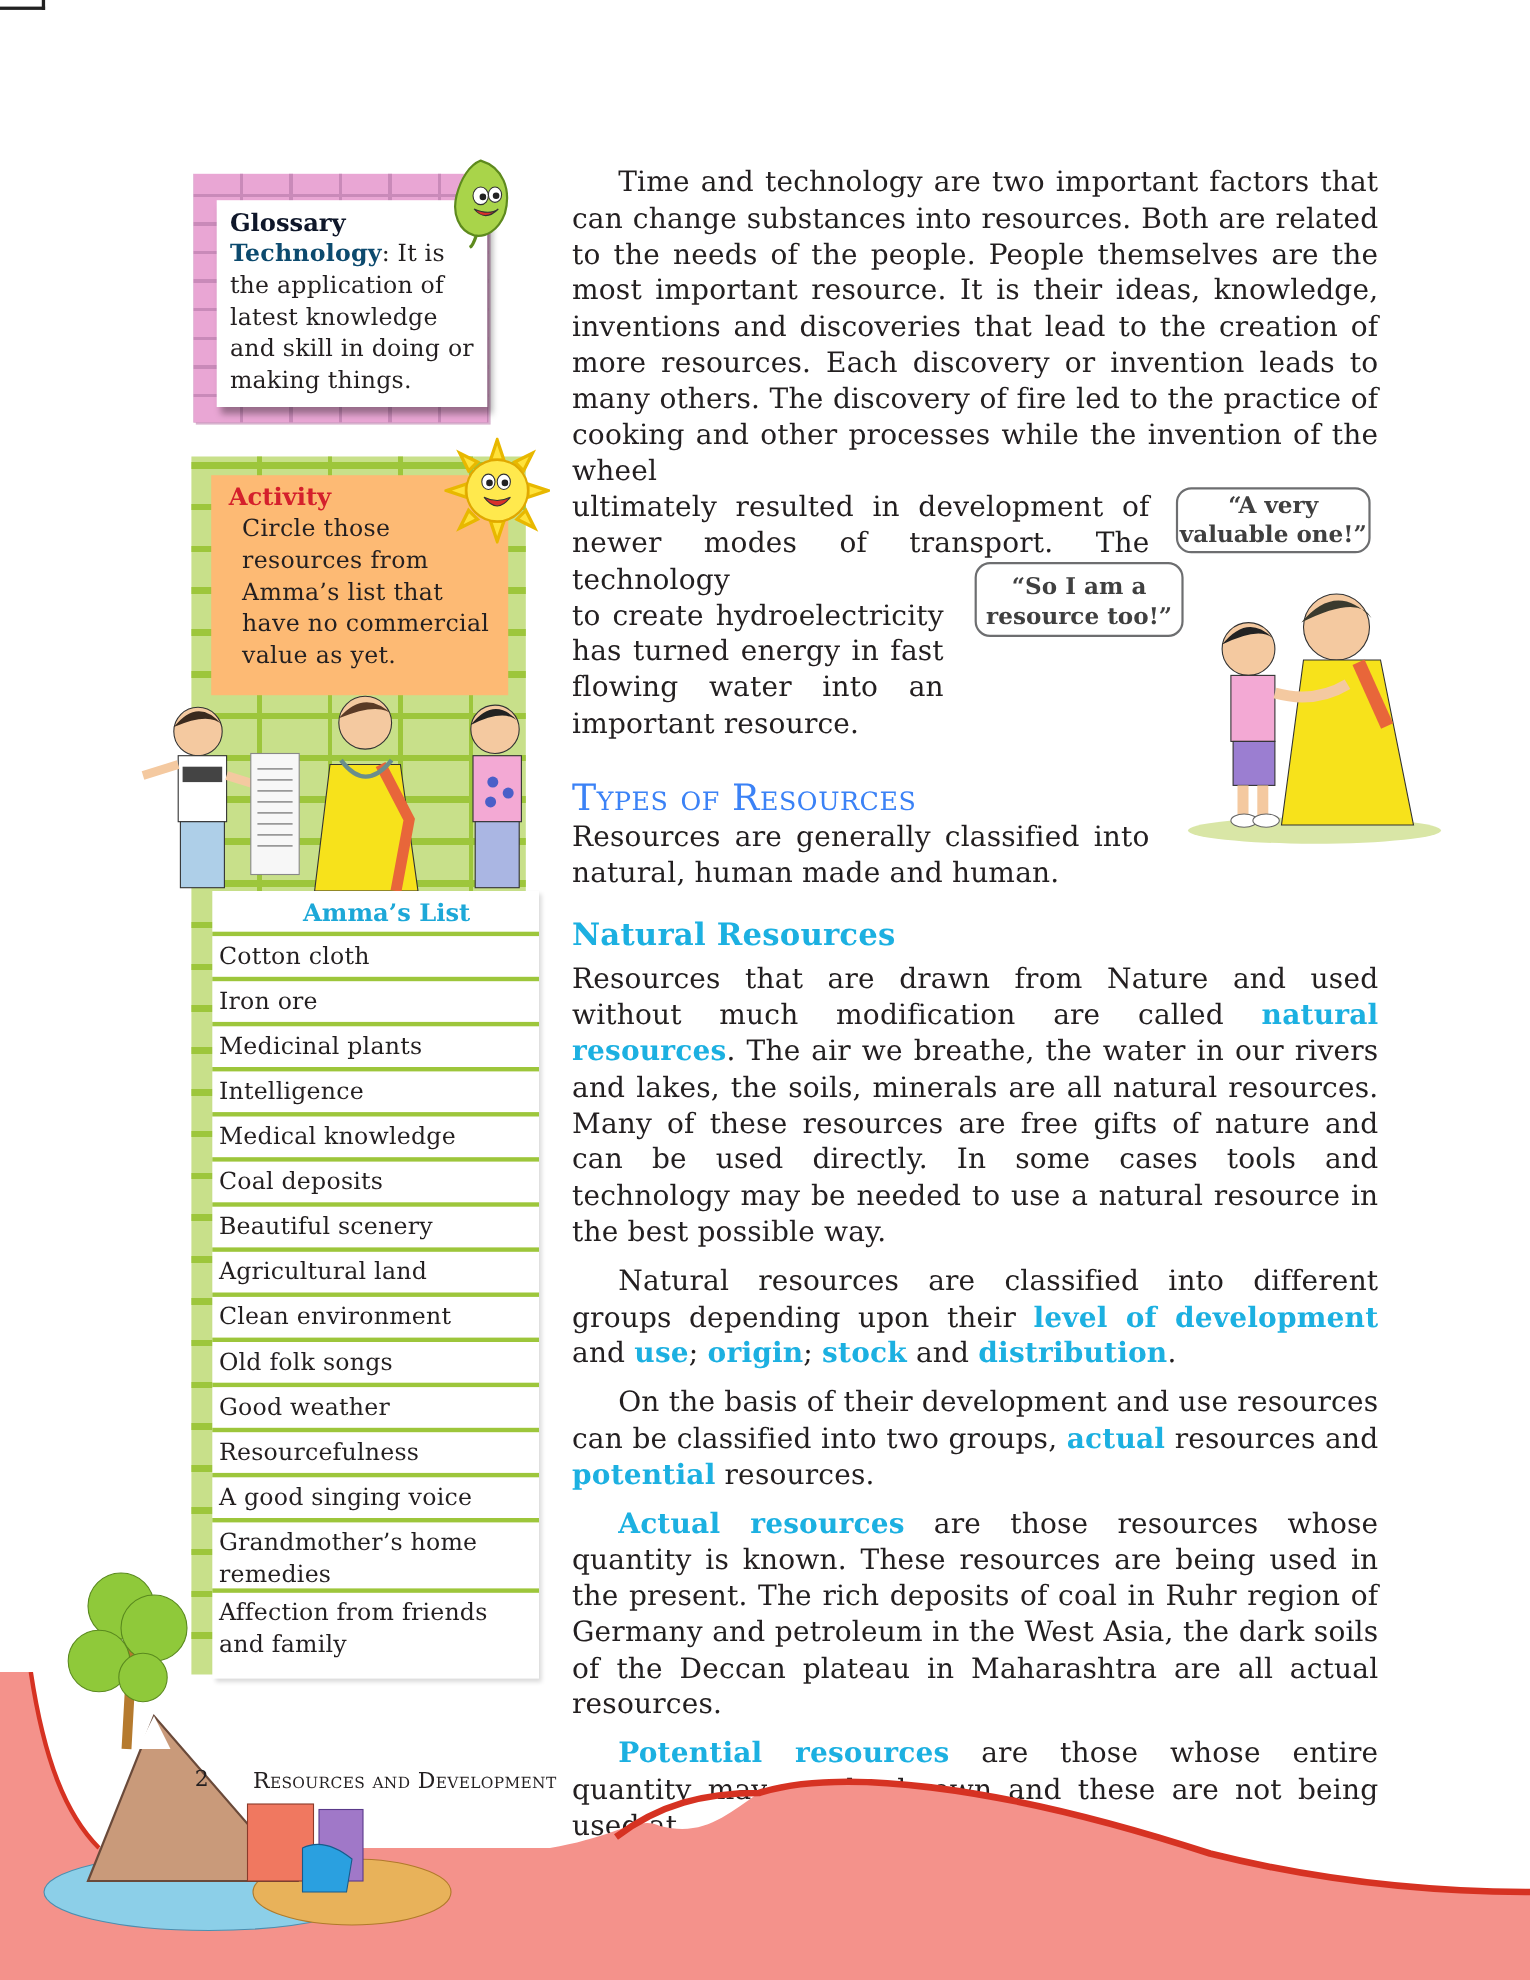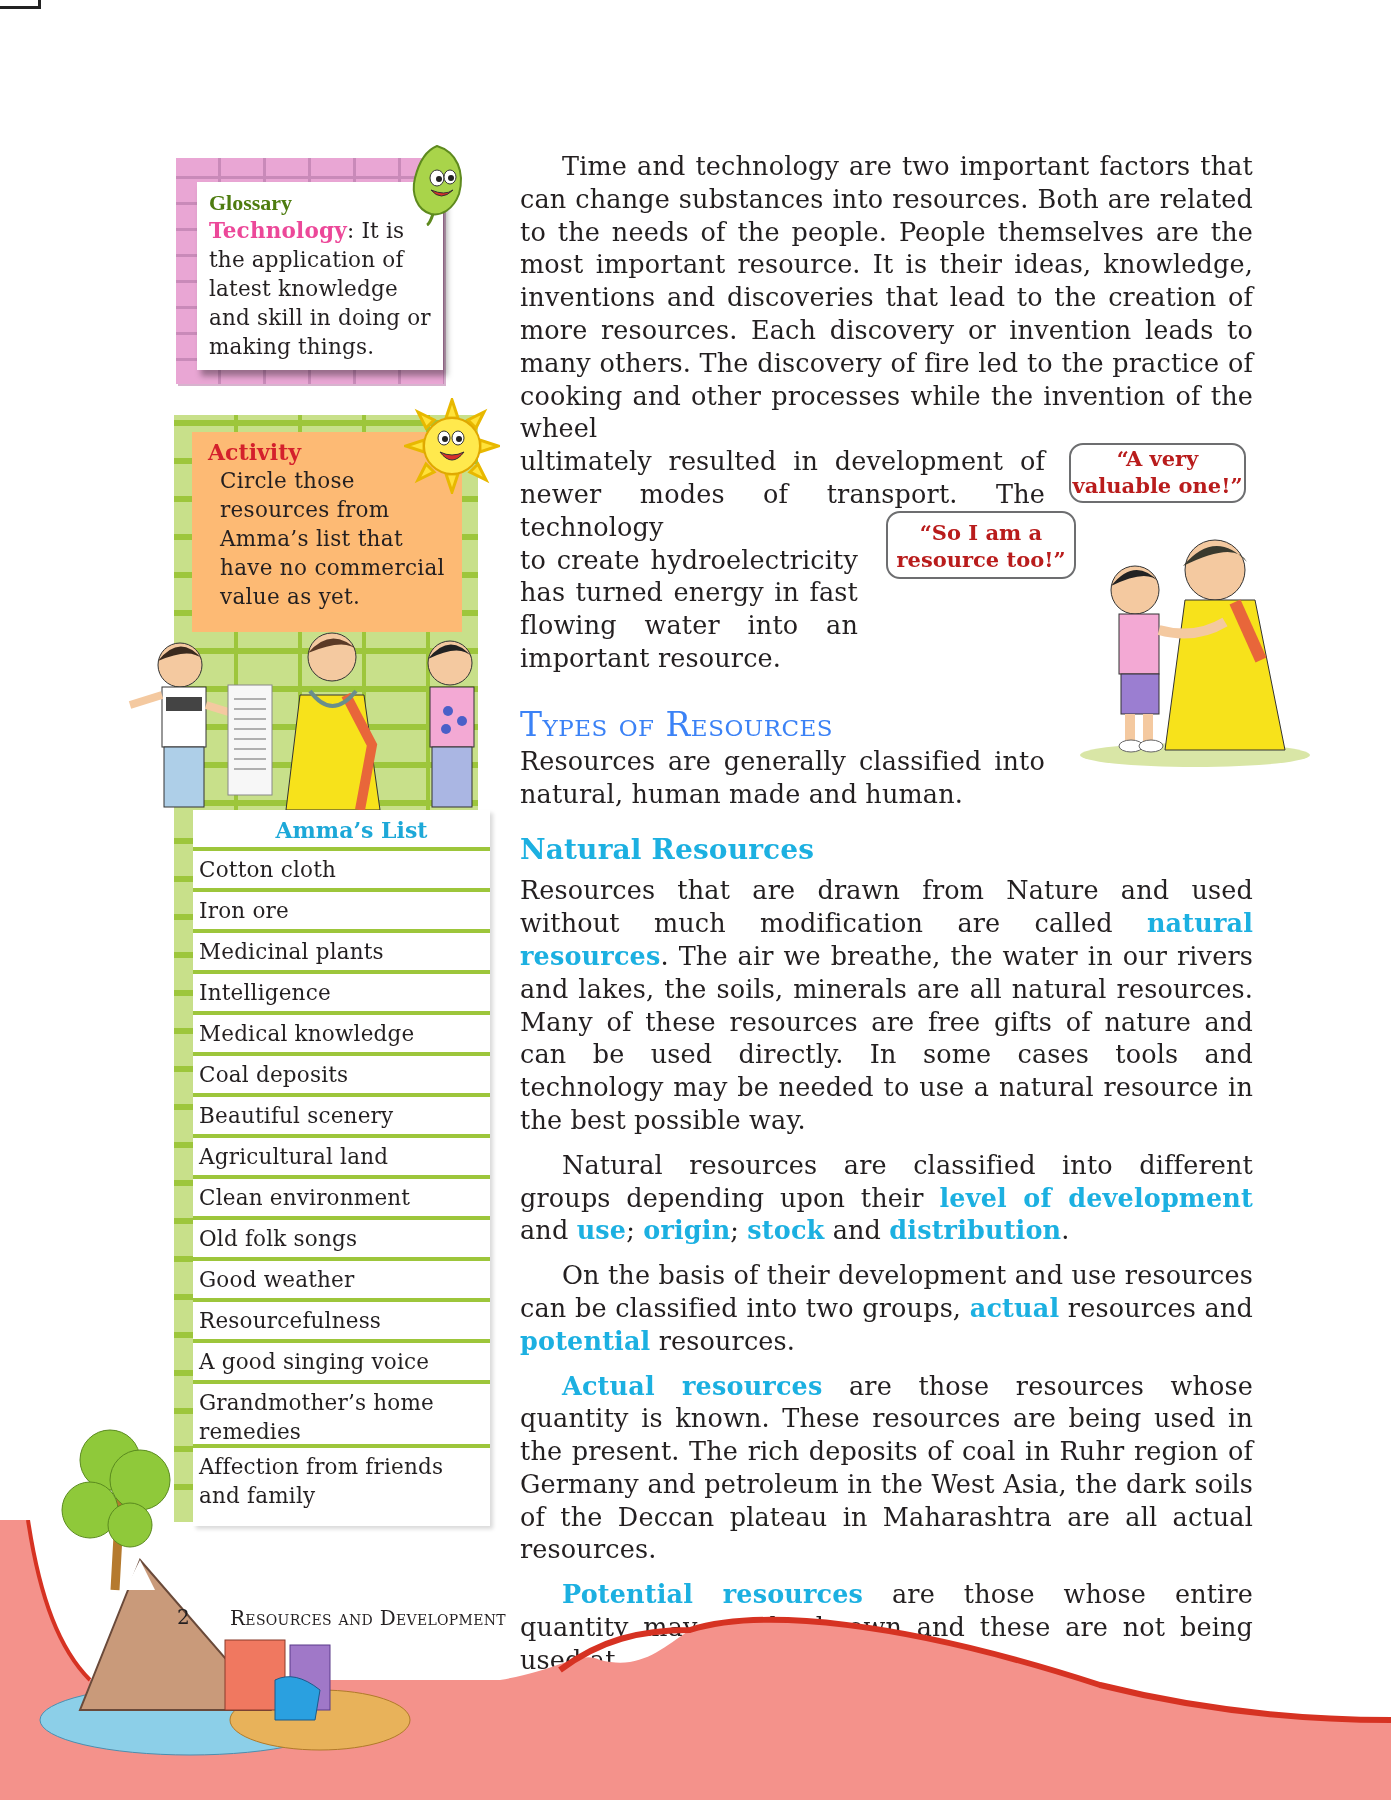--- a/index.html
+++ b/index.html
@@ -9,23 +9,23 @@
 
   
   .glossary-frame { position:absolute; left:176px; top:158px; width:268px; height:226px;
     background-color:#e9a6d4;
     background-image:
       repeating-linear-gradient(0deg, transparent 0 23px, #c98ab9 23px 26px),
       repeating-linear-gradient(90deg, transparent 0 42px, #c98ab9 42px 45px);
     box-shadow: 2px 2px 0 #d7b3ce; }
   .glossary-card { position:absolute; left:197px; top:182px; width:246px; height:188px; background:#fff;
     box-shadow: 4px 6px 6px rgba(0,0,0,0.35); padding:8px 12px; box-sizing:border-box; }
-  .glossary-title { color:#4d7c0f; font-weight:bold; font-size:22px; line-height:26px;font-family:Liberation Serif, serif; }
+  .glossary-title { color:#0f172a; font-weight:bold; font-size:22px; line-height:26px; }
   .glossary-text { font-size:21.5px; line-height:29px; letter-spacing:0.2px; }
-  .glossary-term { font-weight:bold; color:#ec4899; }
+  .glossary-term { font-weight:bold; color:#0c4a6e; }
   .leaf-icon { position:absolute; left:407px; top:142px; width:58px; height:84px; }
 
   
   .activity-frame { position:absolute; left:174px; top:415px; width:304px; height:1107px;
     background-color:#c8e08a;
     background-image:
       repeating-linear-gradient(0deg, transparent 0 32px, #9dc63b 32px 38px),
       repeating-linear-gradient(90deg, transparent 0 60px, #9dc63b 60px 64px); }
   .activity-card-top { position:absolute; left:192px; top:432px; width:270px; height:200px; background:#fdba74; padding:6px 16px; box-sizing:border-box; }
   .activity-title { color:#d4202c; font-weight:bold; font-size:22px; line-height:28px; }
@@ -44,21 +44,21 @@
   .main { position:absolute; left:520px; top:150px; width:733px; font-size:25.5px; line-height:32.8px; text-align:justify; letter-spacing:0.15px; }
   .main p { margin:0; }
   .indent { text-indent:42px; }
   .kw { color:#1cb0e1; font-weight:bold; }
   .narrow { width:525px; }
   .narrower { width:338px; }
   .section-title { color:#3b82f6; font-weight:normal; font-size:33px; margin-top:30px; line-height:40px; font-variant:small-caps; letter-spacing:0.5px; }
   .sub-title { color:#1cb0e1; font-weight:bold; font-size:28px; margin-top:22px; margin-bottom:6px; line-height:36px; }
   .para-gap { margin-top:12px !important; }
 
-  .bubble { position:absolute; border:2.5px solid #6d6e70; border-radius:14px; background:#fff; color:#b91c1c; font-weight:bold; font-size:21px; line-height:27px; text-align:center; }
+  .bubble { position:absolute; border:2.5px solid #6d6e70; border-radius:14px; background:#fff; color:#404040; font-weight:bold; font-size:21px; line-height:27px; text-align:center; }
   .bubble-a { left:1069px; top:443px; width:173px; height:56px; }
   .bubble-b { left:886px; top:511px; width:190px; height:68px; padding-top:6px; box-sizing:border-box; }
   .mother-illustration { position:absolute; left:1075px; top:510px; width:240px; height:260px; }
 
   
   .footer-wave { position:absolute; left:0; top:1520px; width:1391px; height:280px; }
   .page-number { position:absolute; left:177px; top:1605px; font-size:20px; }
   .running-head { position:absolute; left:230px; top:1606px; font-size:20px; font-variant:small-caps; letter-spacing:0.3px; }
   .tree-illustration { position:absolute; left:20px; top:1420px; width:470px; height:380px; }
 </style>

